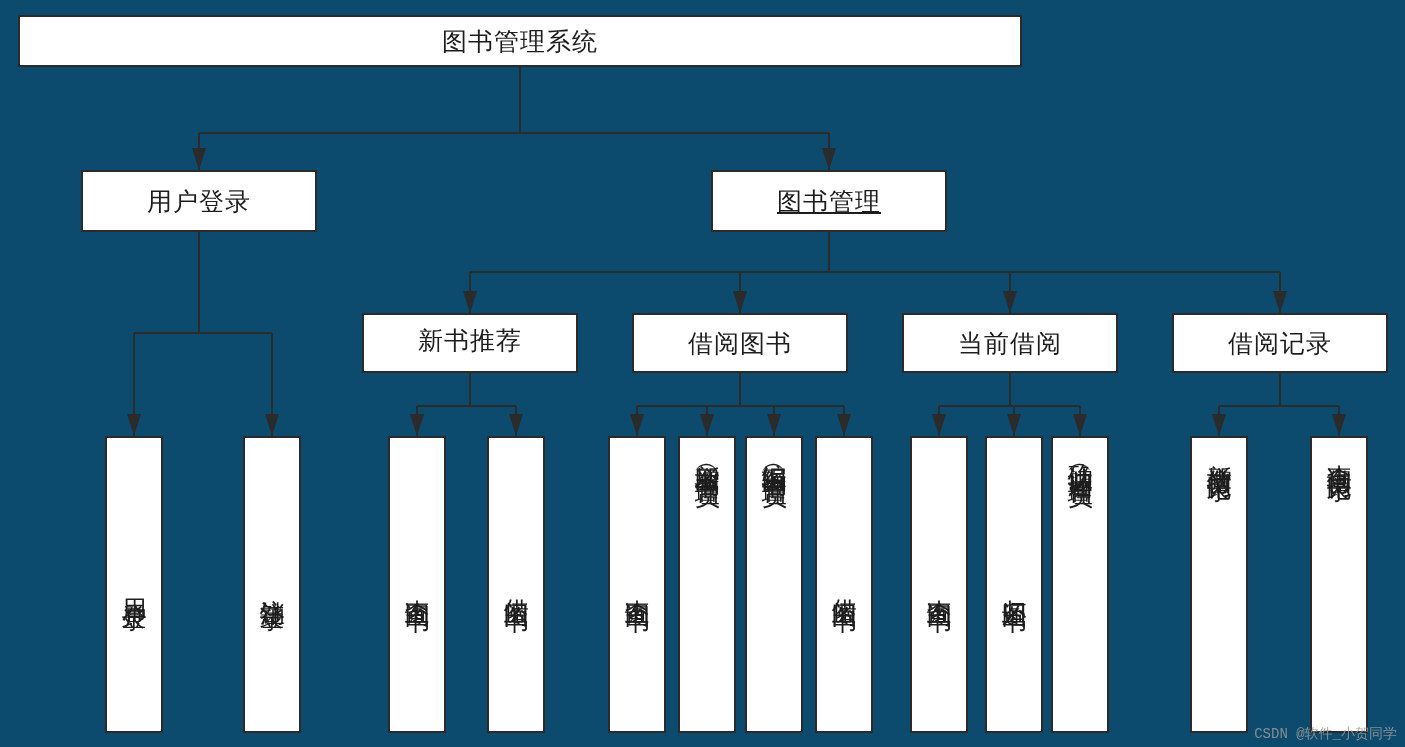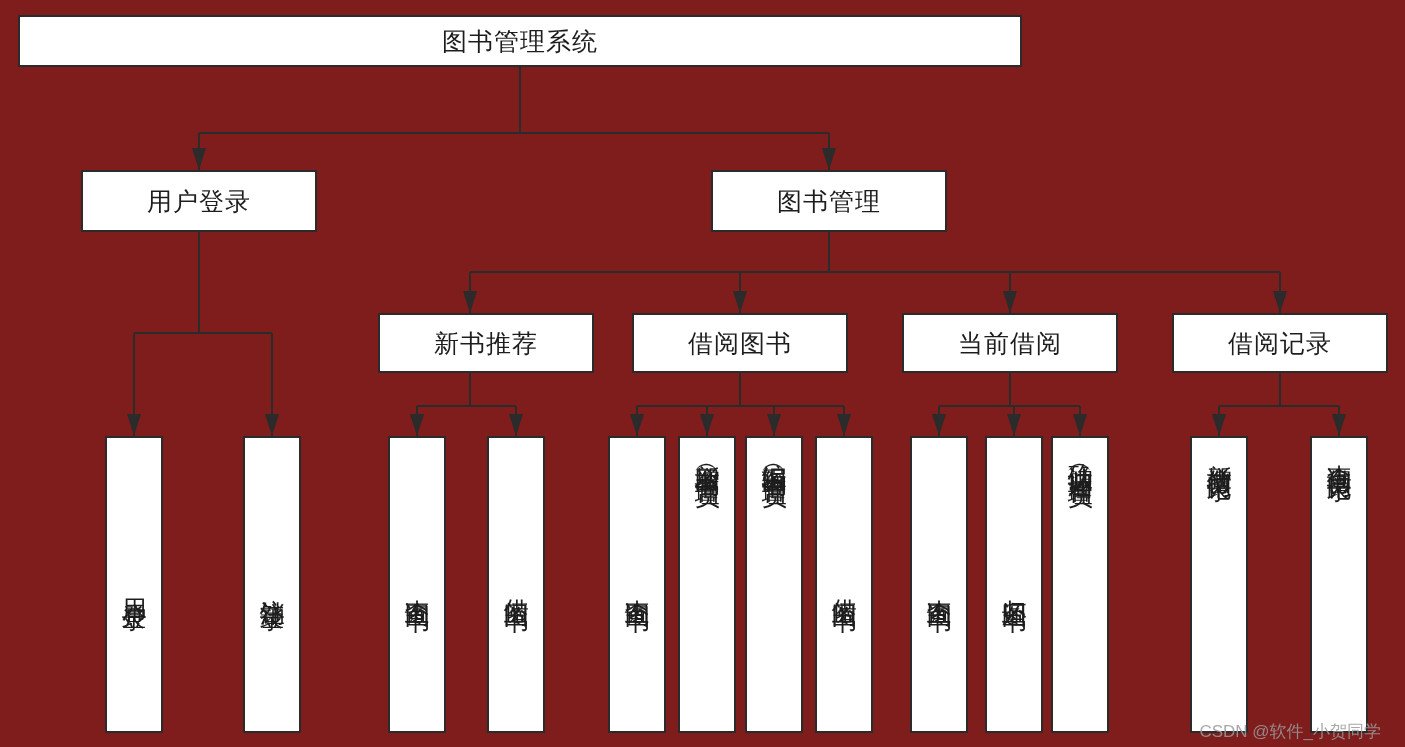--- a/index.html
+++ b/index.html
@@ -8,21 +8,21 @@
     padding: 0;
     background: #ffffff;
   }
   body {
     font-family: "Liberation Sans", "DejaVu Sans", sans-serif;
   }
   #diagram-root {
     position: relative;
     width: 1405px;
     height: 747px;
-    background: #7f1d1d;
+    background: #0c4a6e;
     overflow: hidden;
   }
   svg.diagram-canvas {
     position: absolute;
     left: 0;
     top: 0;
     width: 1405px;
     height: 747px;
   }
   .node-box {
@@ -58,28 +58,28 @@
     align-items: flex-start;
     justify-content: center;
     padding-top: 6px;
   }
   .leaf-box.center-text {
     align-items: center;
     padding-top: 0;
   }
   #watermark {
     position: absolute;
-    right: 24px;
+    right: 8px;
     bottom: 4px;
-    font-size: 17px;
+    font-size: 14px;
     color: #9a9a9a;
     opacity: 0.85;
     white-space: nowrap;
     pointer-events: none;
-    font-family: Liberation Sans, sans-serif;
+    font-family: Liberation Mono, monospace;
   }
 </style>
 </head>
 <body>
 
 <div id="diagram-root">
 
   <svg class="diagram-canvas" id="connector-layer" viewBox="0 0 1405 747" xmlns="http://www.w3.org/2000/svg">
       <line x1="520" y1="67" x2="520" y2="133" stroke="#2b2b2b" stroke-width="2.5" shape-rendering="crispEdges"></line>
       <line x1="199" y1="133" x2="829" y2="133" stroke="#2b2b2b" stroke-width="2.5" shape-rendering="crispEdges"></line>
@@ -136,23 +136,23 @@
     </svg>
 
   <div id="node-layer">
       <div class="node-box" style="left: 18px; top: 15px; width: 1004px; height: 52px; border-color: rgb(43, 43, 43); background: rgb(255, 255, 255);">
         <span class="node-label-h" style="color: rgb(29, 29, 29);">图书管理系统</span>
       </div>
       <div class="node-box" style="left: 81px; top: 170px; width: 236px; height: 62px; border-color: rgb(43, 43, 43); background: rgb(255, 255, 255);">
         <span class="node-label-h" style="color: rgb(29, 29, 29);">用户登录</span>
       </div>
       <div class="node-box" style="left: 711px; top: 170px; width: 236px; height: 62px; border-color: rgb(43, 43, 43); background: rgb(255, 255, 255);">
-        <span class="node-label-h" style="color: rgb(29, 29, 29);">图书管理</span>
-      </div>
-      <div class="node-box" style="left: 378px; top: 313px; width: 216px; height: 60px; border-color: rgb(43, 43, 43); background: rgb(255, 255, 255);">
+        <span class="node-label-h" style="color: rgb(29, 29, 29); text-decoration: underline;">图书管理</span>
+      </div>
+      <div class="node-box" style="left: 362px; top: 313px; width: 216px; height: 60px; border-color: rgb(43, 43, 43); background: rgb(255, 255, 255); font-family: Liberation Mono, monospace;">
         <span class="node-label-h" style="color: rgb(29, 29, 29);">新书推荐</span>
       </div>
       <div class="node-box" style="left: 632px; top: 313px; width: 216px; height: 60px; border-color: rgb(43, 43, 43); background: rgb(255, 255, 255);">
         <span class="node-label-h" style="color: rgb(29, 29, 29);">借阅图书</span>
       </div>
       <div class="node-box" style="left: 902px; top: 313px; width: 216px; height: 60px; border-color: rgb(43, 43, 43); background: rgb(255, 255, 255);">
         <span class="node-label-h" style="color: rgb(29, 29, 29);">当前借阅</span>
       </div>
       <div class="node-box" style="left: 1172px; top: 313px; width: 216px; height: 60px; border-color: rgb(43, 43, 43); background: rgb(255, 255, 255); align-items: center;">
         <span class="node-label-h" style="color: rgb(29, 29, 29);">借阅记录</span>

